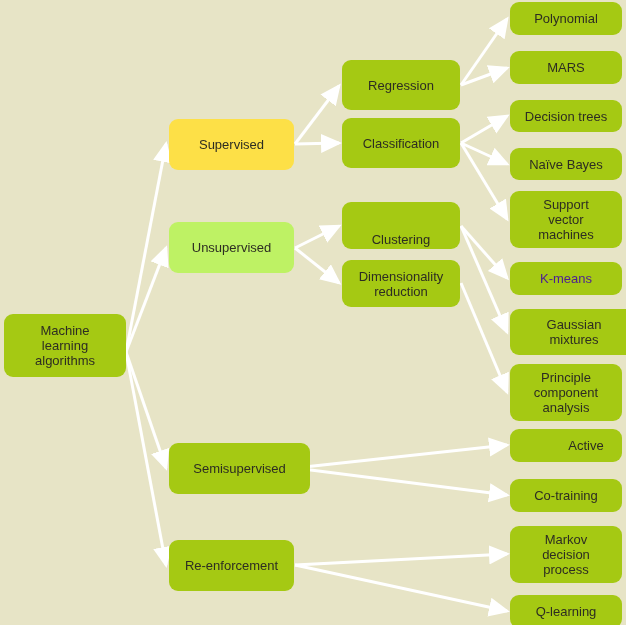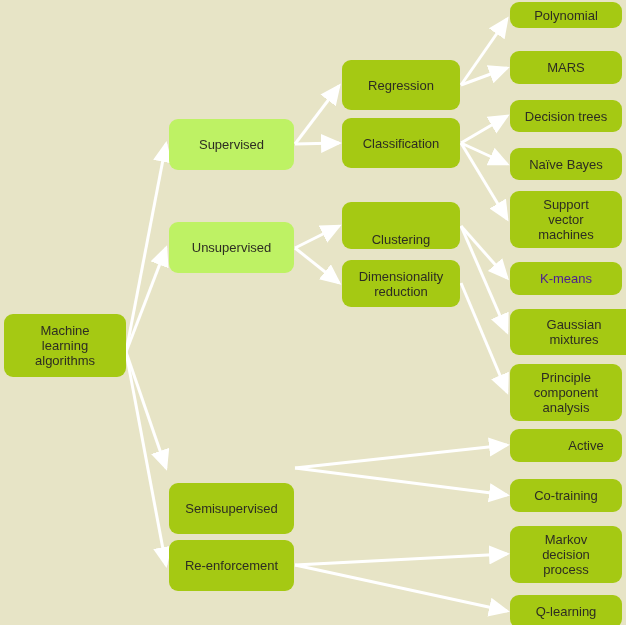--- a/index.html
+++ b/index.html
@@ -78,30 +78,30 @@
         <line x1="295" y1="468" x2="507" y2="445" stroke="#ffffff" stroke-width="3" marker-end="url(#arrowhead)"></line>
         <line x1="295" y1="468" x2="507" y2="495" stroke="#ffffff" stroke-width="3" marker-end="url(#arrowhead)"></line>
         <line x1="295" y1="565" x2="507" y2="554" stroke="#ffffff" stroke-width="3" marker-end="url(#arrowhead)"></line>
         <line x1="295" y1="565" x2="507" y2="611" stroke="#ffffff" stroke-width="3" marker-end="url(#arrowhead)"></line>
       </g>
   </svg>
   <div id="node-layer">
       <div class="node" style="left: 4px; top: 314px; width: 122px; height: 63px; background: rgb(165, 201, 19); color: rgb(45, 45, 34);"><span class="node-label">Machine
 learning
 algorithms</span></div>
-      <div class="node" style="left: 169px; top: 119px; width: 125px; height: 51px; background: #bef264; color: rgb(45, 45, 34);"><span class="node-label">Supervised</span></div>
+      <div class="node" style="left: 169px; top: 119px; width: 125px; height: 51px; background: #fde047; color: rgb(45, 45, 34);"><span class="node-label">Supervised</span></div>
       <div class="node" style="left: 169px; top: 222px; width: 125px; height: 51px; background: #bef264; color: rgb(45, 45, 34);"><span class="node-label">Unsupervised</span></div>
-      <div class="node" style="left: 169px; top: 443px; width: 125px; height: 51px; background: rgb(165, 201, 19); color: rgb(45, 45, 34); margin-top: 40px;"><span class="node-label">Semisupervised</span></div>
+      <div class="node" style="left: 169px; top: 443px; width: 141px; height: 51px; background: rgb(165, 201, 19); color: rgb(45, 45, 34);"><span class="node-label">Semisupervised</span></div>
       <div class="node" style="left: 169px; top: 540px; width: 125px; height: 51px; background: rgb(165, 201, 19); color: rgb(45, 45, 34);"><span class="node-label">Re-enforcement</span></div>
       <div class="node" style="left: 342px; top: 60px; width: 118px; height: 50px; background: rgb(165, 201, 19); color: rgb(45, 45, 34);"><span class="node-label">Regression</span></div>
       <div class="node" style="left: 342px; top: 118px; width: 118px; height: 50px; background: rgb(165, 201, 19); color: rgb(45, 45, 34);"><span class="node-label">Classification</span></div>
       <div class="node" style="left: 342px; top: 202px; width: 118px; height: 47px; background: rgb(165, 201, 19); color: rgb(45, 45, 34); align-items: flex-end;"><span class="node-label">Clustering</span></div>
       <div class="node" style="left: 342px; top: 260px; width: 118px; height: 47px; background: rgb(165, 201, 19); color: rgb(45, 45, 34);"><span class="node-label">Dimensionality
 reduction</span></div>
-      <div class="node" style="left: 510px; top: 2px; width: 112px; height: 26px; background: rgb(165, 201, 19); color: rgb(45, 45, 34);"><span class="node-label">Polynomial</span></div>
+      <div class="node" style="left: 510px; top: 2px; width: 112px; height: 33px; background: rgb(165, 201, 19); color: rgb(45, 45, 34);"><span class="node-label">Polynomial</span></div>
       <div class="node" style="left: 510px; top: 51px; width: 112px; height: 33px; background: rgb(165, 201, 19); color: rgb(45, 45, 34);"><span class="node-label">MARS</span></div>
       <div class="node" style="left: 510px; top: 100px; width: 112px; height: 32px; background: rgb(165, 201, 19); color: rgb(45, 45, 34);"><span class="node-label">Decision trees</span></div>
       <div class="node" style="left: 510px; top: 148px; width: 112px; height: 32px; background: rgb(165, 201, 19); color: rgb(45, 45, 34);"><span class="node-label">Naïve Bayes</span></div>
       <div class="node" style="left: 510px; top: 191px; width: 112px; height: 57px; background: rgb(165, 201, 19); color: rgb(45, 45, 34);"><span class="node-label">Support
 vector
 machines</span></div>
       <div class="node" style="left: 510px; top: 262px; width: 112px; height: 33px; background: rgb(165, 201, 19); color: #4c1d95;"><span class="node-label">K-means</span></div>
       <div class="node" style="left: 510px; top: 309px; width: 128px; height: 46px; background: rgb(165, 201, 19); color: rgb(45, 45, 34);"><span class="node-label">Gaussian
 mixtures</span></div>
       <div class="node" style="left: 510px; top: 364px; width: 112px; height: 57px; background: rgb(165, 201, 19); color: rgb(45, 45, 34);"><span class="node-label">Principle

